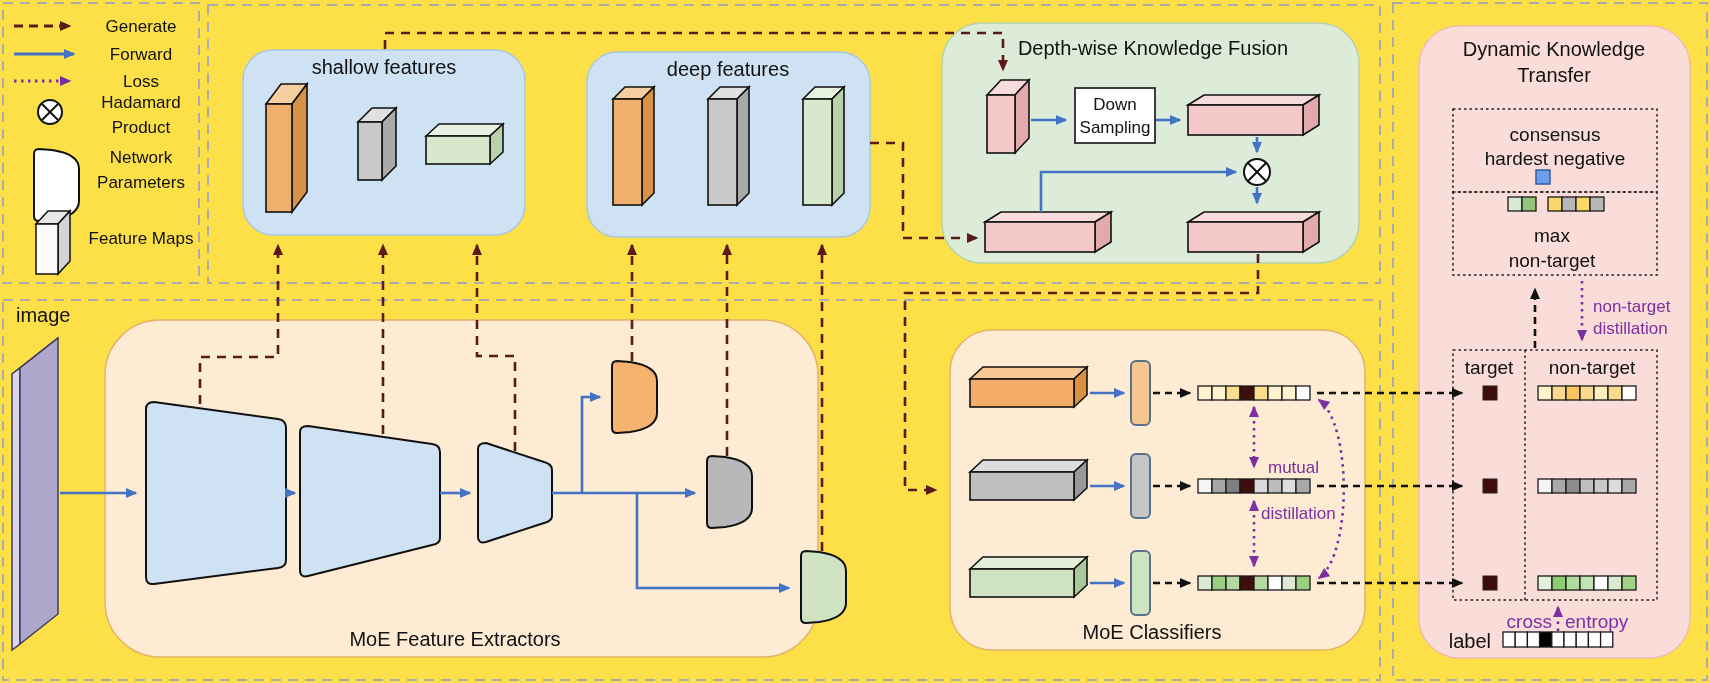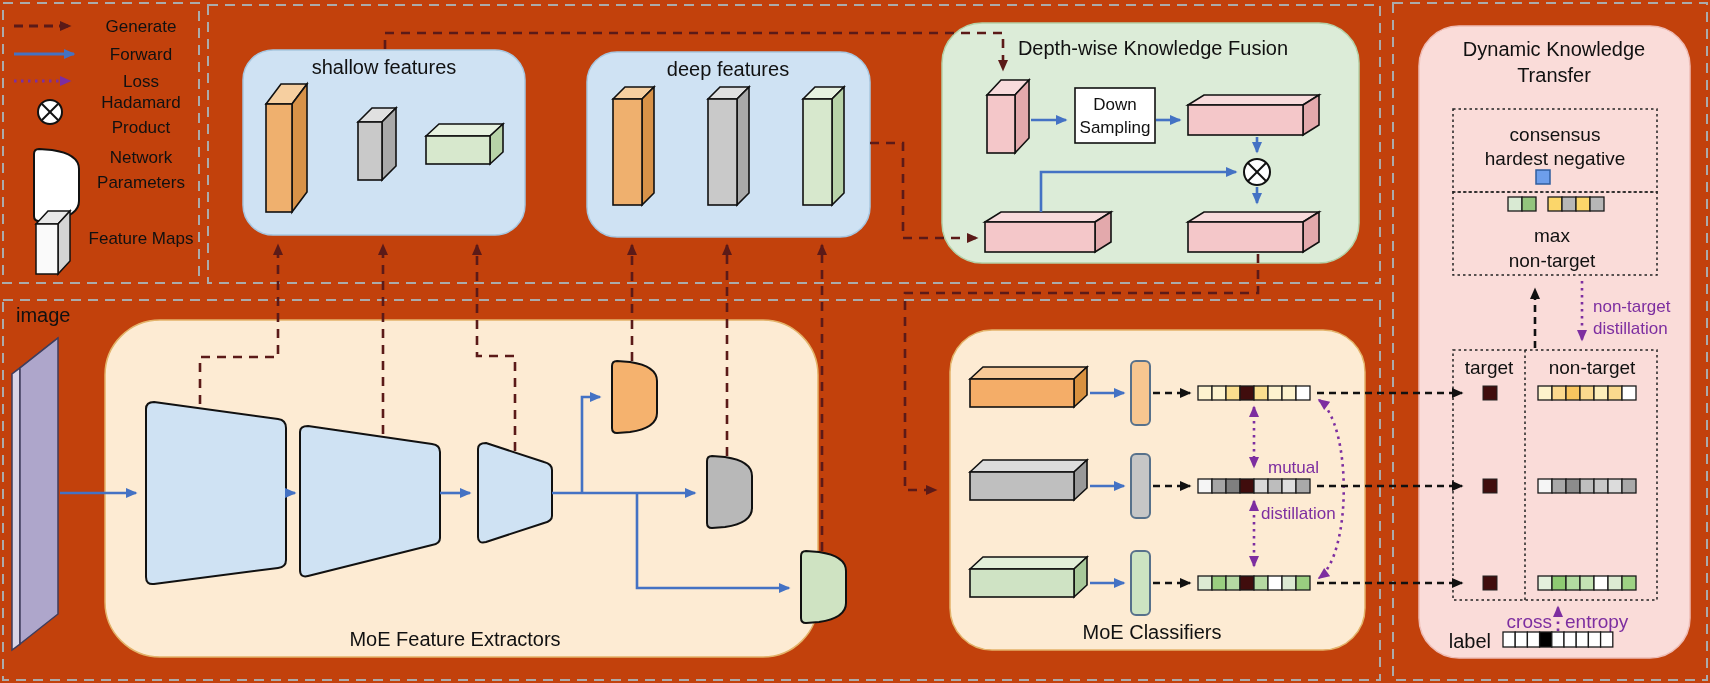--- a/index.html
+++ b/index.html
@@ -1,16 +1,16 @@
 <!DOCTYPE html>
 <html><head>
 <meta charset="utf-8">
 <style>
   html,body{margin:0;padding:0;background:#ffffff;}
-  .stage{position:relative;width:1710px;height:683px;background:#c2410c;overflow:hidden;}
+  .stage{position:relative;width:1710px;height:683px;background:#fde047;overflow:hidden;}
   svg{font-family:"Liberation Sans", sans-serif;}
   text{fill:#111111;}
   .t20{font-size:20px;}
   .t19{font-size:19px;}
   .t17{font-size:17px;}
   .purple{fill:#7d2ea0;}
   .mid{text-anchor:middle;}
   .end{text-anchor:end;}
 </style>
 </head>

